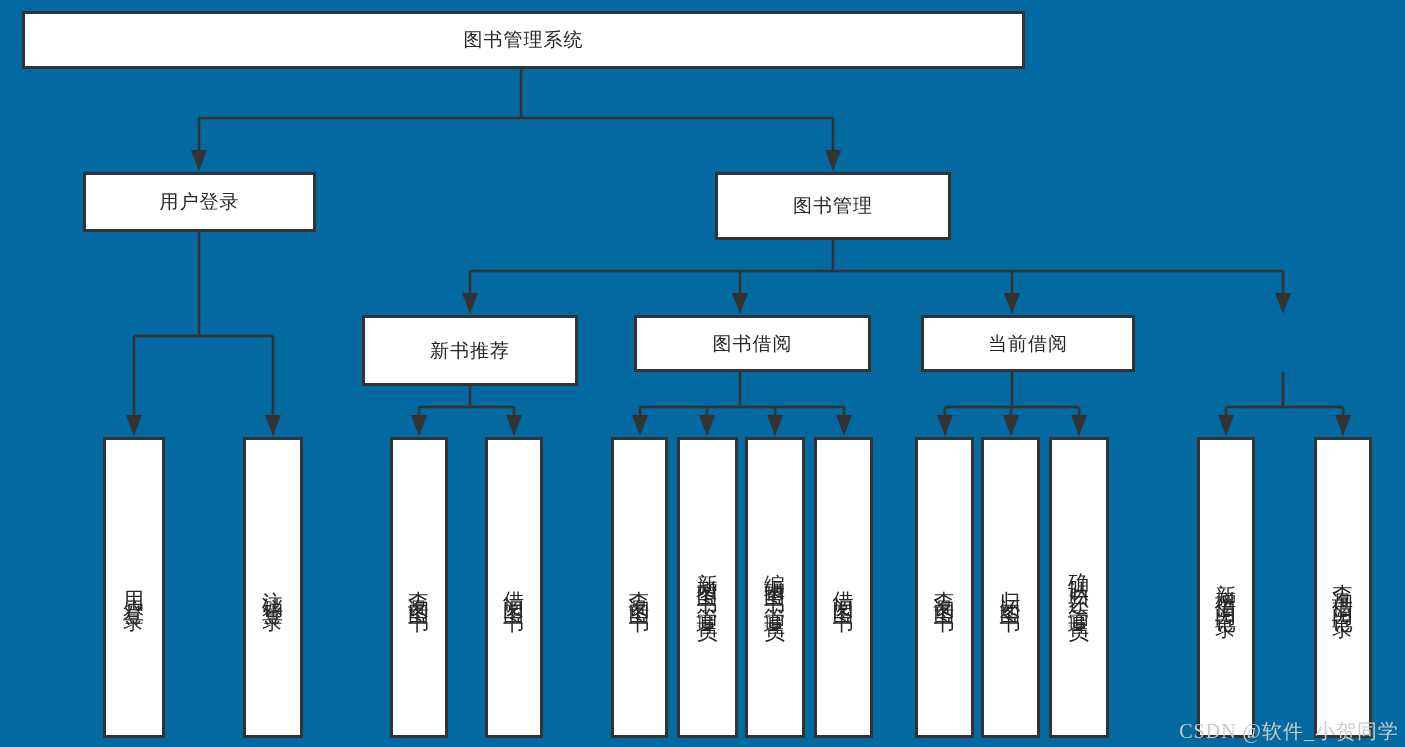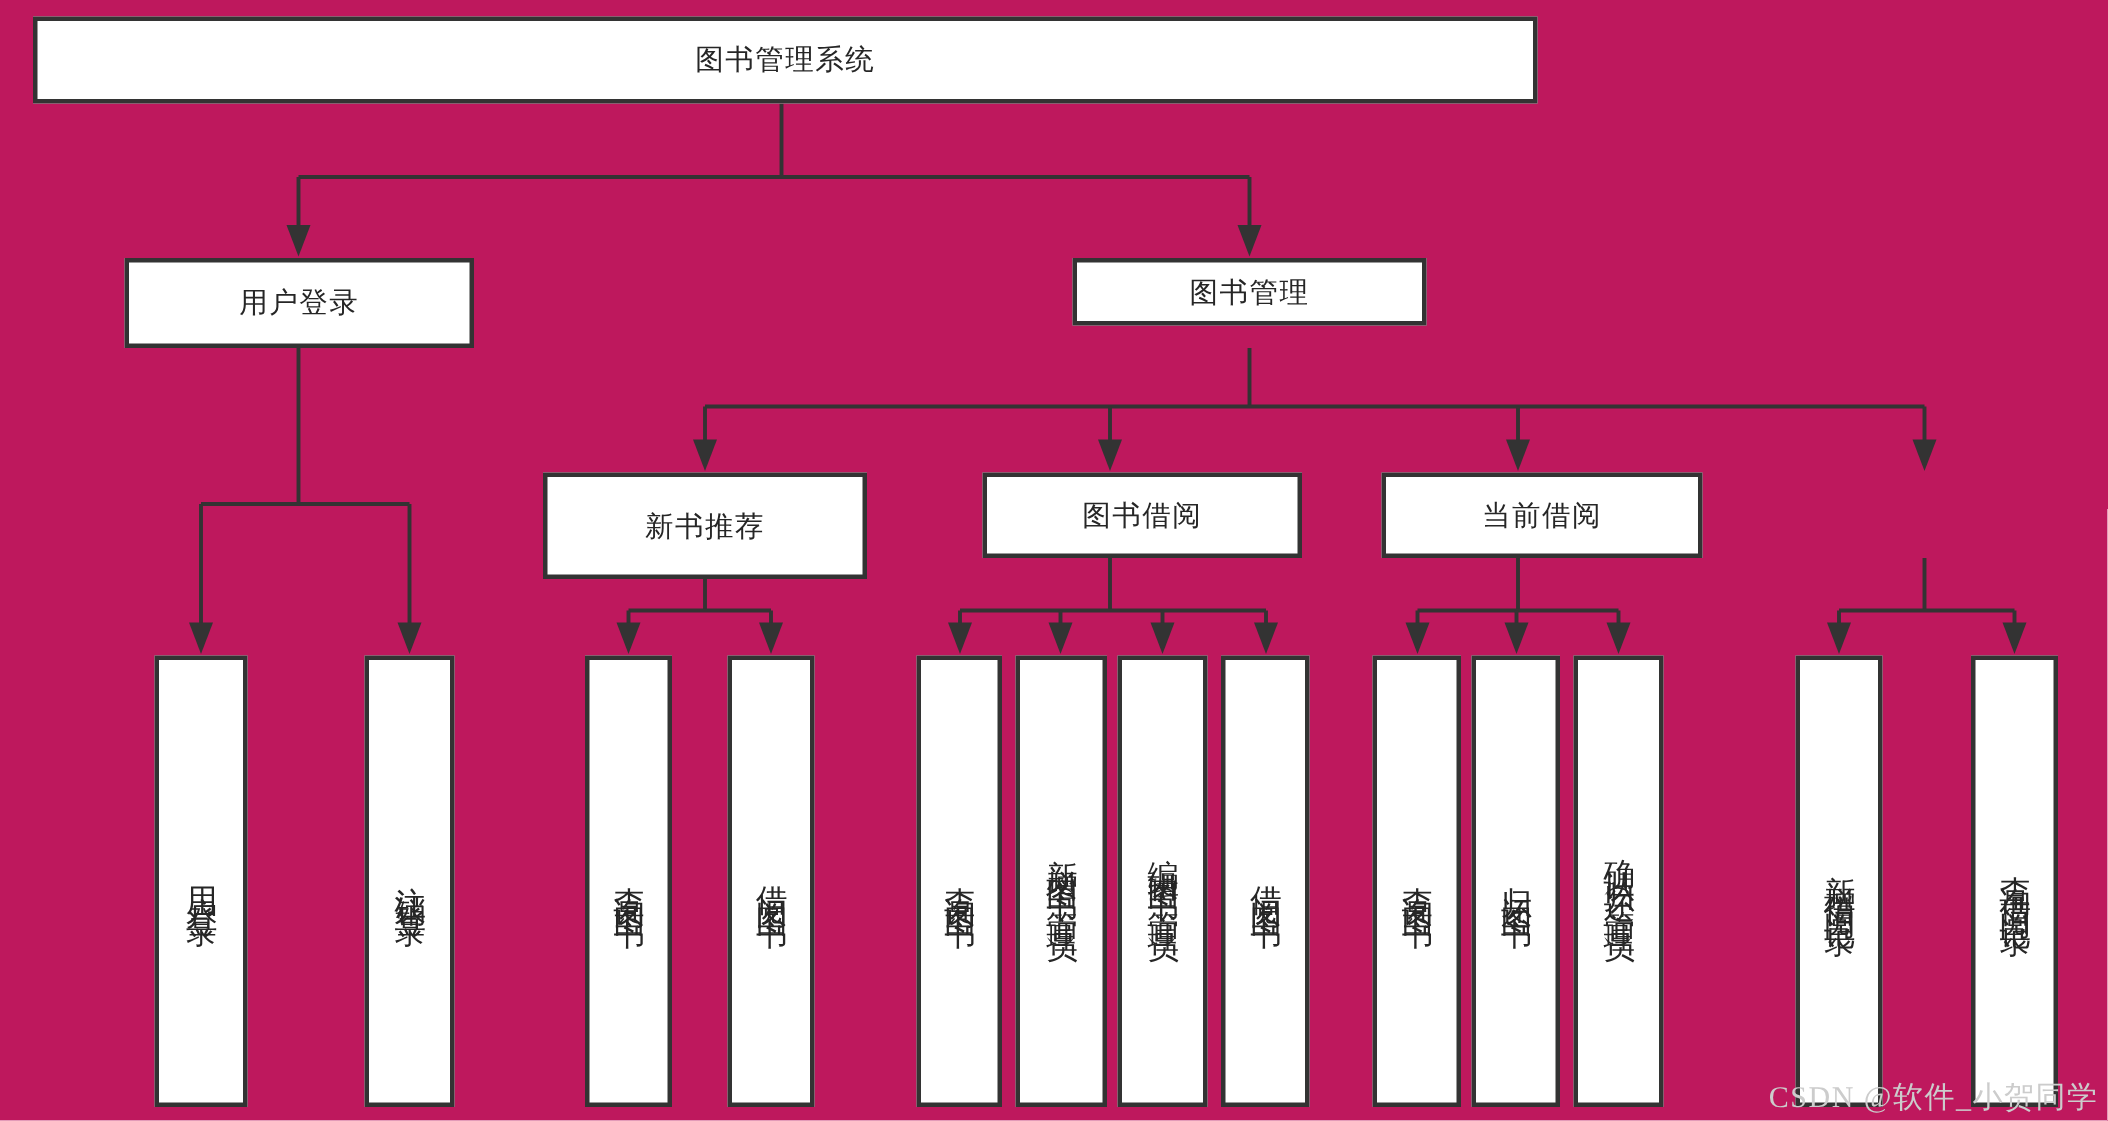--- a/index.html
+++ b/index.html
@@ -1,21 +1,21 @@
 <!DOCTYPE html>
 <html><head>
 <meta charset="utf-8">
 <style>
   html, body { margin: 0; padding: 0; background: #ffffff; }
   body { font-family: "Liberation Sans", "DejaVu Sans", sans-serif; }
   .stage {
     position: relative;
     width: 1405px;
     height: 747px;
-    background: #be185d;
+    background: #0369a1;
     overflow: hidden;
   }
   .connectors {
     position: absolute;
     left: 0; top: 0;
     width: 1405px; height: 747px;
   }
   .connectors path, .connectors line {
     stroke: #333333;
     stroke-width: 2.6;
@@ -116,24 +116,24 @@
     <path d="M1226,407 H1343"></path>
     <path d="M1226,407 V416"></path>
     <polygon points="1226,436 1218,415 1234,415"></polygon>
     <path d="M1343,407 V416"></path>
     <polygon points="1343,436 1335,415 1351,415"></polygon>
   </svg>
 
   <div class="box root" style="left:22px; top:11px; width:1003px; height:58px;">图书管理系统</div>
 
   <div class="box" style="left:83px; top:172px; width:233px; height:60px;">用户登录</div>
-  <div class="box" style="left:715px; top:172px; width:236px; height:45px;">图书管理</div>
+  <div class="box" style="left:715px; top:172px; width:236px; height:68px;">图书管理</div>
 
   <div class="box" style="left:362px; top:315px; width:216px; height:71px;">新书推荐</div>
-  <div class="box" style="left:634px; top:315px; width:213px; height:57px;margin-left:21px;">图书借阅</div>
+  <div class="box" style="left:634px; top:315px; width:237px; height:57px;">图书借阅</div>
   <div class="box" style="left:905px; top:315px; width:214px; height:57px;margin-left:16px;">当前借阅</div>
 
   <div class="box v" style="left:103px; top:437px; width:62px; height:301px;">用户登录</div>
   <div class="box v" style="left:243px; top:437px; width:60px; height:301px;">注销登录</div>
 
   <div class="box v" style="left:390px; top:437px; width:58px; height:301px;">查询图书</div>
   <div class="box v" style="left:485px; top:437px; width:58px; height:301px;">借阅图书</div>
 
   <div class="box v" style="left:611px; top:437px; width:57px; height:301px;">查询图书</div>
   <div class="box v" style="left:677px; top:437px; width:61px; height:301px;">新增图书（管理员）</div>

